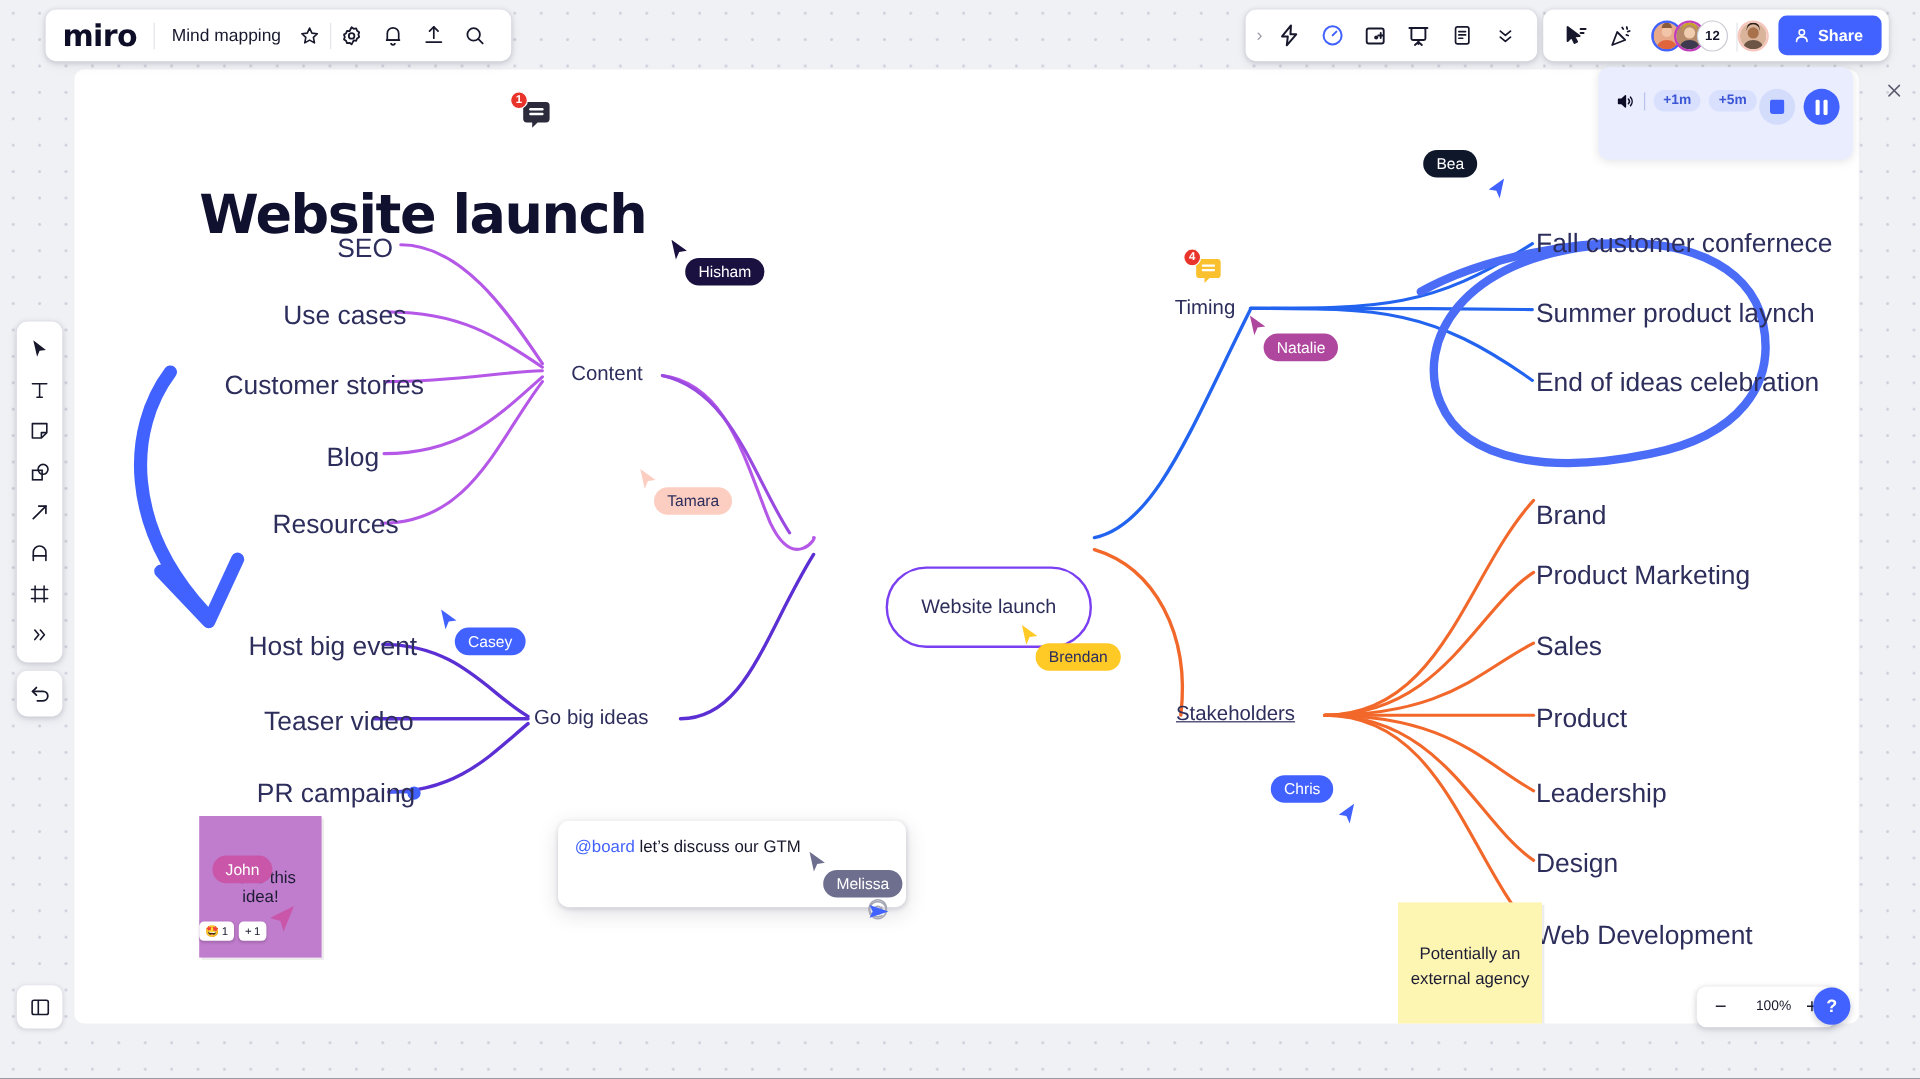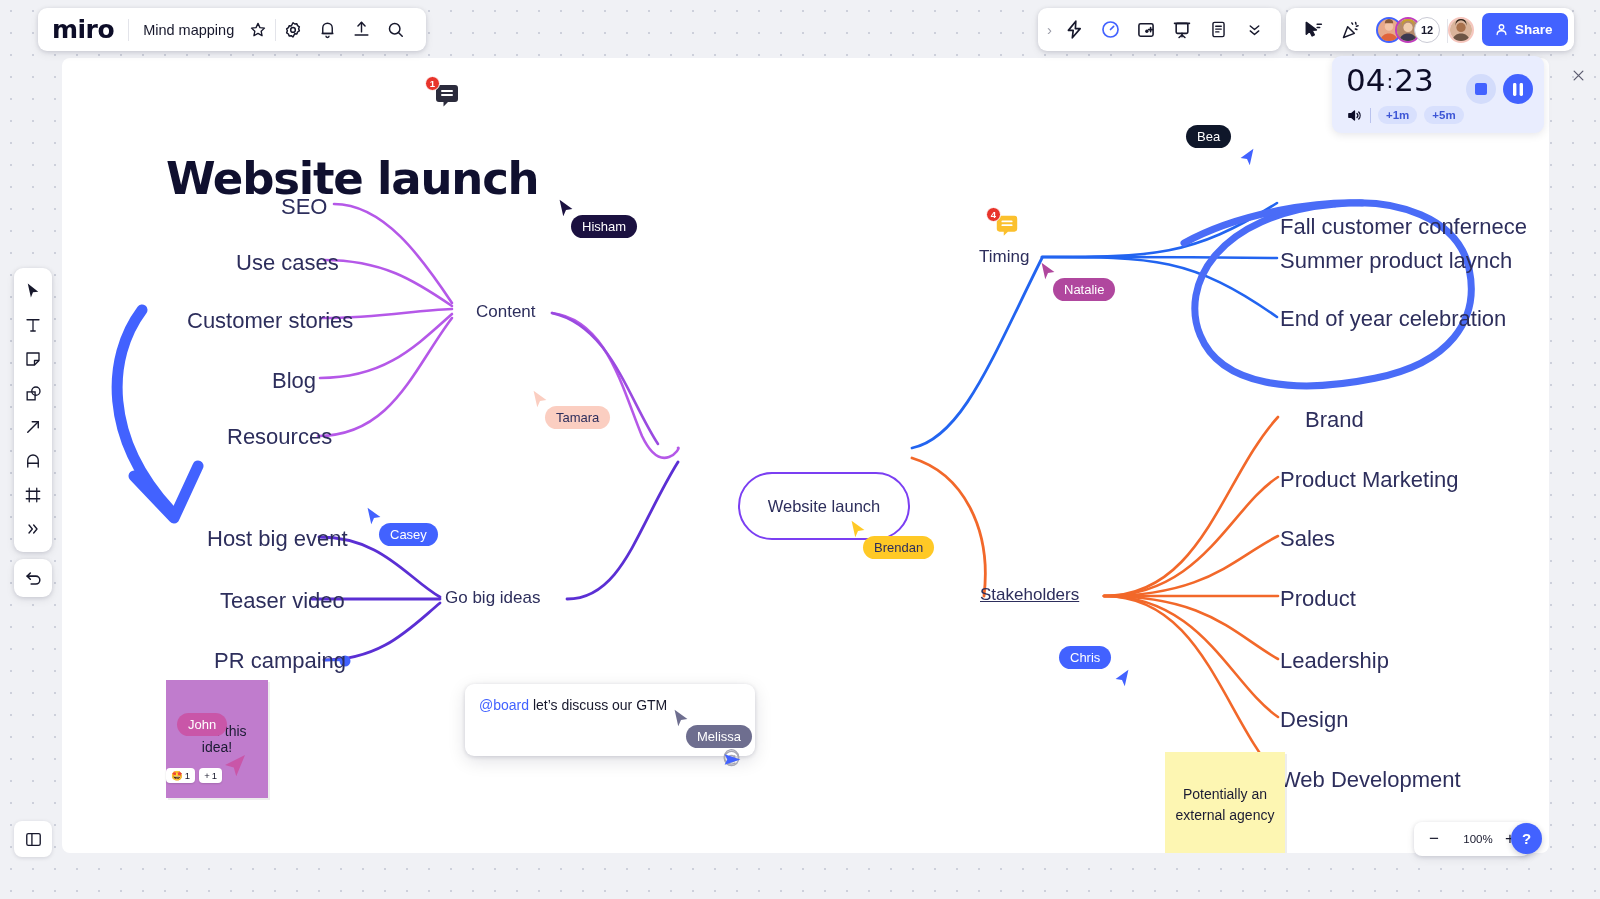--- a/index.html
+++ b/index.html
@@ -334,26 +334,26 @@
       <div class="node" style="left:210px; top:310px;">Blog</div>
       <div class="node" style="left:165px; top:366px;">Resources</div>
       <div class="node n-lg" style="left:414px; top:244px;">Content</div>
 
       <div class="node" style="left:145px; top:468px;">Host big event</div>
       <div class="node" style="left:158px; top:530px;">Teaser video</div>
       <div class="node" style="left:152px; top:590px;">PR campaing</div>
       <div class="node n-lg" style="left:383px; top:530px;">Go big ideas</div>
 
       <div class="node n-lg" style="left:917px; top:189px;">Timing</div>
-      <div class="node" style="left:1218px; top:132px;margin-top:24px;">Fall customer confernece</div>
+      <div class="node" style="left:1218px; top:132px;">Fall customer confernece</div>
       <div class="node" style="left:1218px; top:190px;">Summer product laynch</div>
-      <div class="node" style="left:1218px; top:248px;">End of year celebration</div>
+      <div class="node" style="left:1218px; top:248px;">End of ideas celebration</div>
 
       <div class="node n-lg" style="left:918px; top:527px;text-decoration:underline;">Stakeholders</div>
-      <div class="node" style="left:1218px; top:349px;margin-left:25px;">Brand</div>
+      <div class="node" style="left:1218px; top:359px;">Brand</div>
       <div class="node" style="left:1218px; top:409px;">Product Marketing</div>
       <div class="node" style="left:1218px; top:468px;">Sales</div>
       <div class="node" style="left:1218px; top:528px;">Product</div>
       <div class="node" style="left:1218px; top:590px;">Leadership</div>
       <div class="node" style="left:1218px; top:649px;">Design</div>
       <div class="node" style="left:1218px; top:709px;">Web Development</div>
 
       <div class="center-node">Website launch</div>
 
       <div class="cbubble" style="left:371px; top:25px;">
@@ -665,21 +665,20 @@
   </div>
 
   <div class="lt-bottom">
     <svg width="19" height="19" viewBox="0 0 24 24" fill="none" stroke="#17182c" stroke-width="1.7">
         <rect x="3.5" y="4.5" width="17" height="15" rx="2"></rect>
         <path d="M10 4.5v15"></path>
       </svg>
   </div>
 
   <div class="timer">
-    <div class="timer-time"><span>04</span><span class="timer-colon">:</span><span>23</span></div>
     <div class="timer-row2">
       <span style="display:flex;color:#0d0d28">
         <svg width="17" height="17" viewBox="0 0 24 24" fill="none" stroke="currentColor" stroke-width="1.8" stroke-linejoin="round">
             <path d="M4 9.5h3.5L12 5.5v13L7.5 14.5H4z" fill="currentColor"></path>
             <path d="M15.5 9.2a4 4 0 0 1 0 5.6" stroke-linecap="round"></path>
             <path d="M18 7a7.5 7.5 0 0 1 0 10" stroke-linecap="round"></path>
           </svg>
       </span>
       <span class="timer-vdiv"></span>
       <span class="chip">+1m</span>

